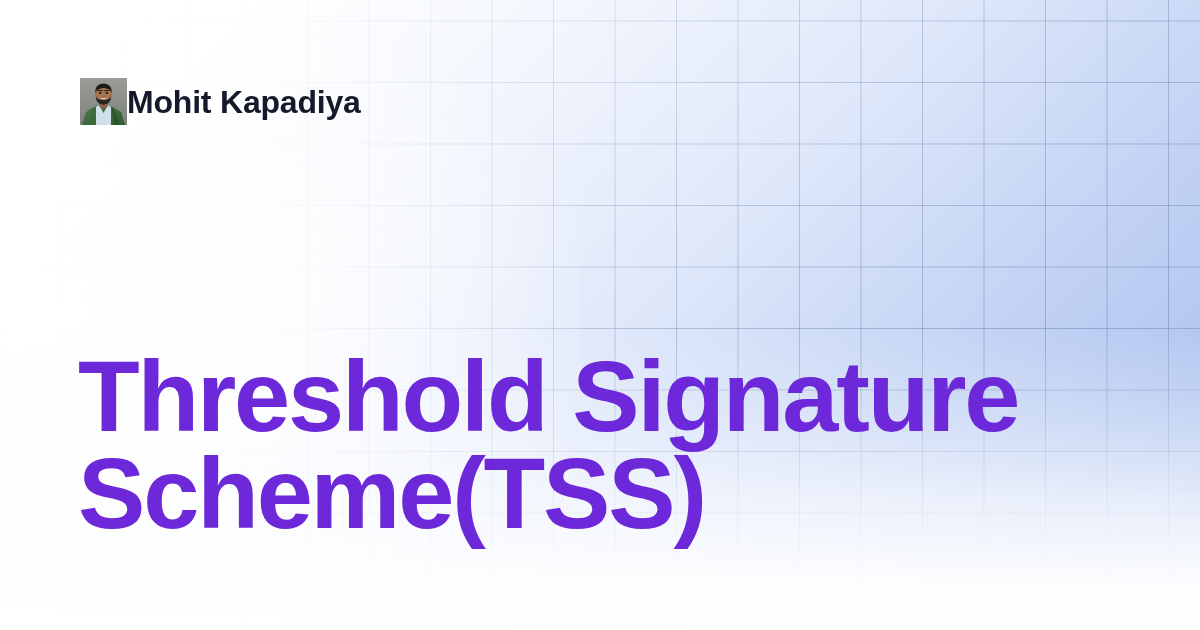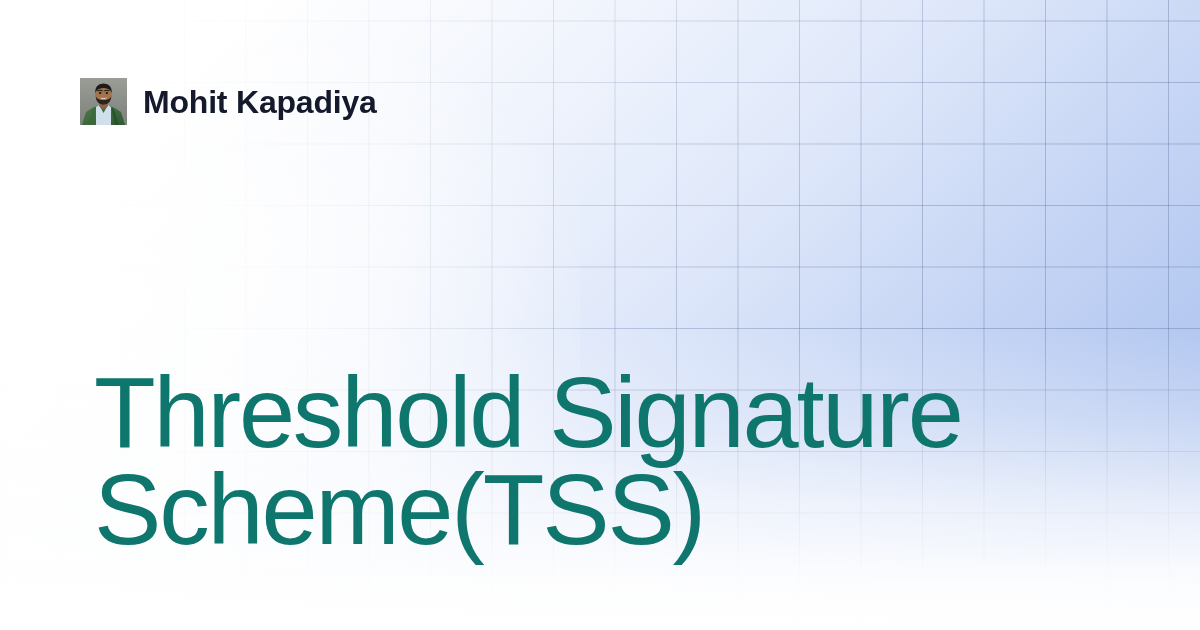--- a/index.html
+++ b/index.html
@@ -88,21 +88,20 @@
       rgba(255,255,255,0) 76%);
   }
 
   
   .author {
     position: absolute;
     left: 80px;
     top: 78px;
     display: flex;
     align-items: center;
-    gap: 16px;
   }
 
   .avatar {
     position: relative;
     width: 47px;
     height: 47px;
     flex: 0 0 auto;
     overflow: hidden;
     background: #8d8f8a;
     border-radius: 1px;
@@ -117,26 +116,26 @@
     white-space: nowrap;
     line-height: 1;
   }
 
   
   .headline {
     position: absolute;
     left: 78px;
     top: 348px;
     width: 1010px;
-    margin: 16px;
+    margin: 0;
     font-size: 101px;
-    font-weight: 400;
+    font-weight: 700;
     line-height: 0.96;
     letter-spacing: -2.2px;
-    color: #0f766e;
+    color: #6d28d9;
     word-break: normal;
   }
 </style>
 </head>
 <body>
 
 <div id="og-card">
 
   <div class="bg-base"></div>
   <div class="bg-grid"></div>

